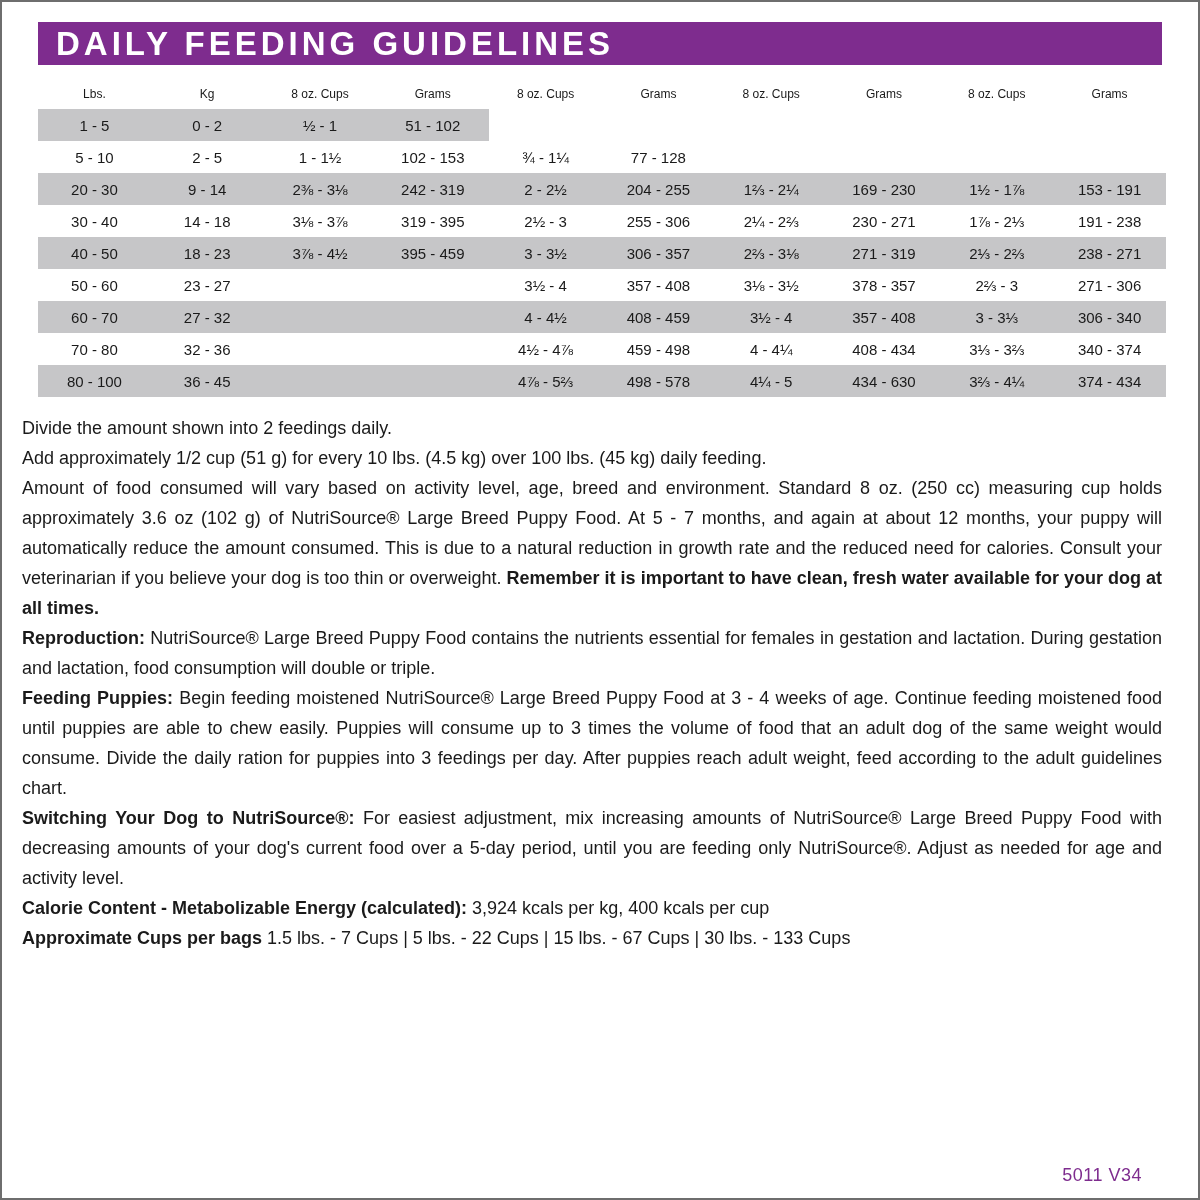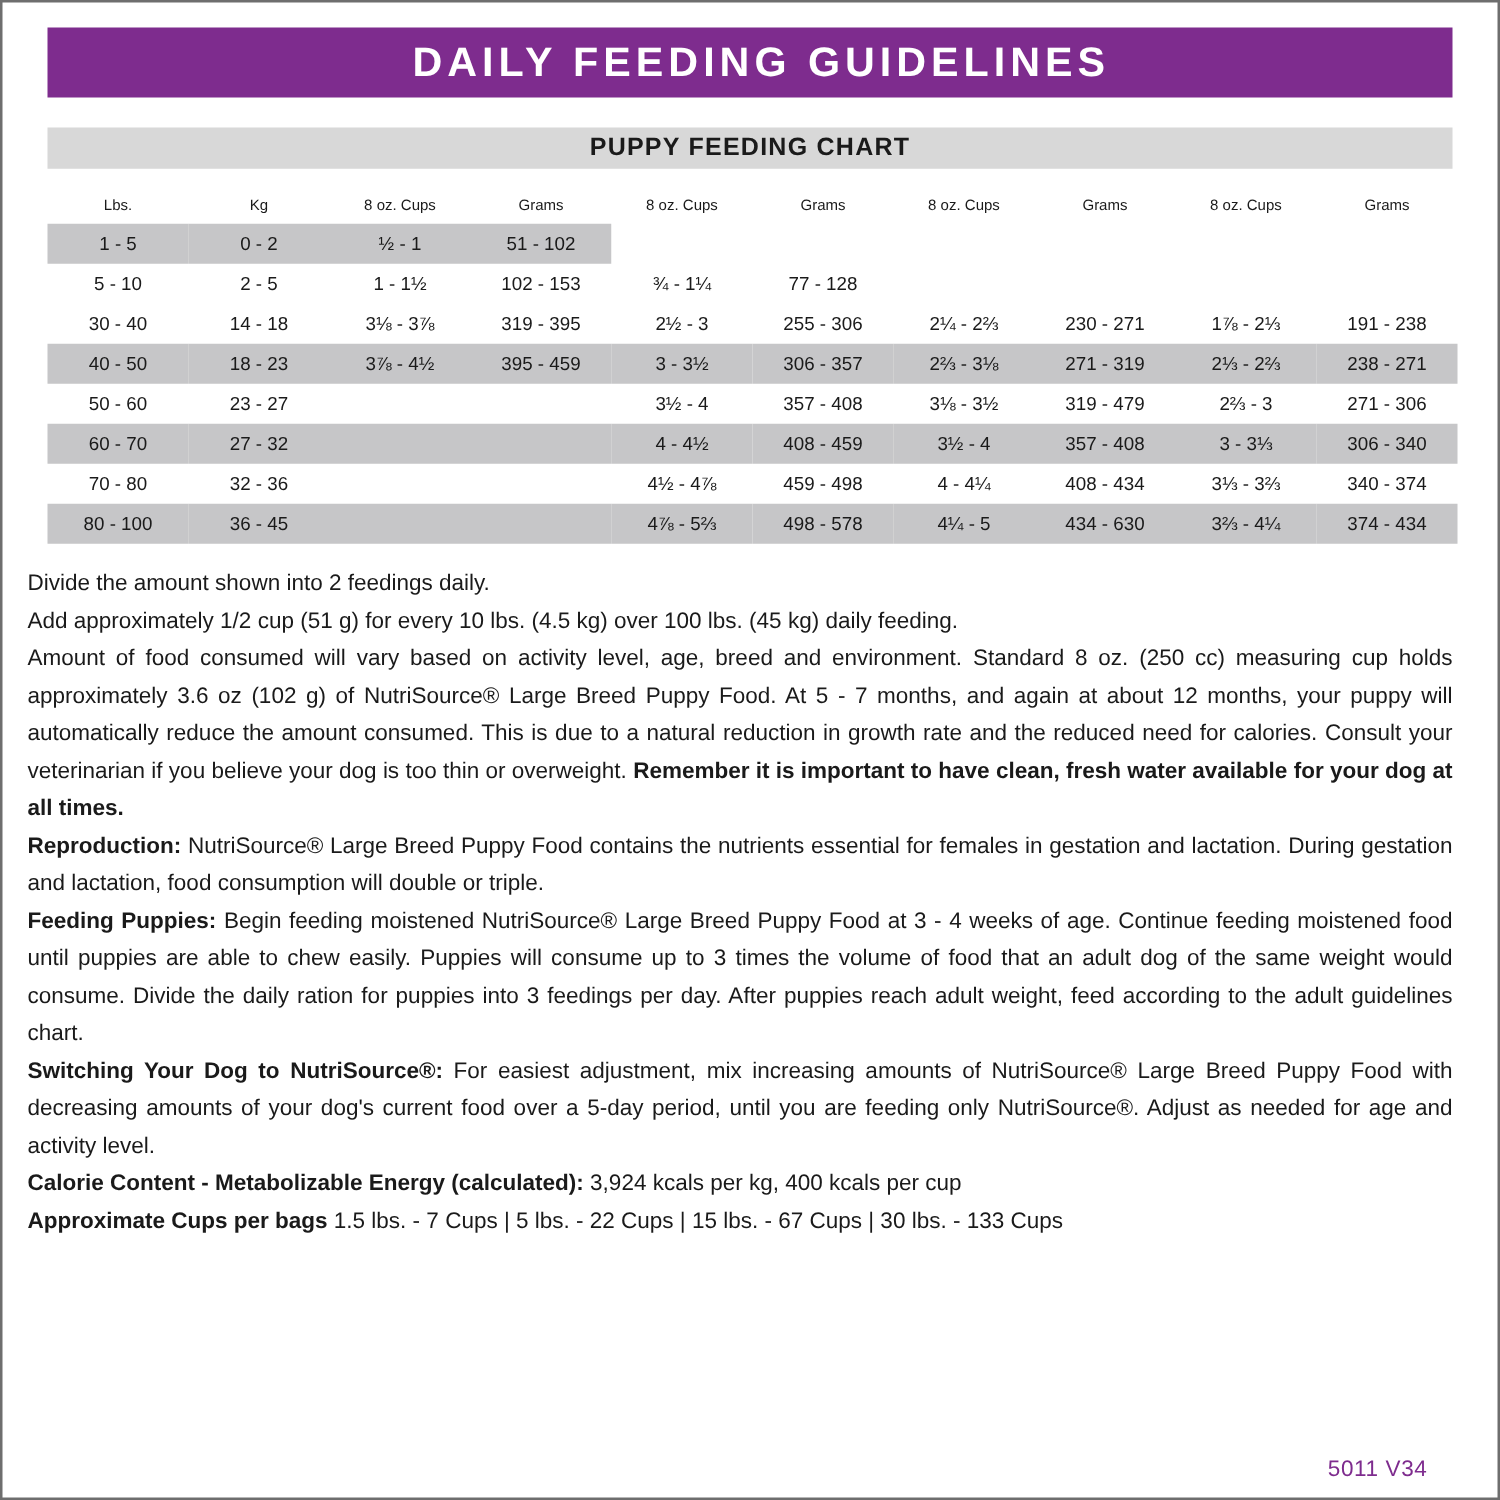--- a/index.html
+++ b/index.html
@@ -8,22 +8,22 @@
     --stripe:#C6C6C8;
     --ink:#1A1A1A;
   }
   html,body{margin:0;padding:0;background:#fff;}
   body{font-family:"Liberation Sans", sans-serif;color:var(--ink);}
   .page{
     position:relative;width:1200px;height:1200px;box-sizing:border-box;
     border:2px solid #6E6E6E;background:#fff;overflow:hidden;
   }
   .header-bar{
-    margin:20px 36px 0 36px;height:56px;background:var(--purple);
-    display:flex;align-items:center;padding-left:18px;box-sizing:border-box;justify-content:center;
+    margin:20px 36px 0 36px;height:43px;background:var(--purple);
+    display:flex;align-items:center;padding-left:18px;box-sizing:border-box;
   }
   .header-title{
     color:#fff;font-weight:bold;font-size:33px;letter-spacing:4px;white-space:nowrap;
   }
   .chart-title-bar{
     margin:24px 36px 0 36px;height:33px;line-height:33px;background:var(--bar-gray);
     text-align:center;font-weight:bold;font-size:20px;letter-spacing:1px;
   }
   table.feed{
     margin:14px 36px 0 36px;width:1128px;border-collapse:collapse;table-layout:fixed;
@@ -52,23 +52,20 @@
 </style>
 </head>
 <body>
 
 <div class="page">
 
   <div class="header-bar">
     <span class="header-title">DAILY FEEDING GUIDELINES</span>
   </div>
 
-  <div class="chart-title-bar">
-    <span>PUPPY FEEDING CHART</span>
-  </div>
 
   <table class="feed">
     <colgroup>
       <col style="width:10%">
         <col style="width:10%">
         <col style="width:10%">
         <col style="width:10%">
       <col style="width:10%">
         <col style="width:10%">
         <col style="width:10%">
@@ -107,20 +104,32 @@
           <td>5 - 10</td>
           <td>2 - 5</td>
           <td>1 - 1½</td>
           <td>102 - 153</td>
           <td>¾ - 1¼</td>
           <td>77 - 128</td>
           <td></td>
           <td></td>
           <td></td>
           <td></td>
+        </tr>
+        <tr>
+          <td class="gray">20 - 30</td>
+          <td class="gray">9 - 14</td>
+          <td class="gray">2⅜ - 3⅛</td>
+          <td class="gray">242 - 319</td>
+          <td class="gray">2 - 2½</td>
+          <td class="gray">204 - 255</td>
+          <td class="gray">1⅔ - 2¼</td>
+          <td class="gray">169 - 230</td>
+          <td class="gray">1½ - 1⅞</td>
+          <td class="gray">153 - 191</td>
         </tr>
         <tr>
           <td>30 - 40</td>
           <td>14 - 18</td>
           <td>3⅛ - 3⅞</td>
           <td>319 - 395</td>
           <td>2½ - 3</td>
           <td>255 - 306</td>
           <td>2¼ - 2⅔</td>
           <td>230 - 271</td>
@@ -140,21 +149,21 @@
           <td class="gray">238 - 271</td>
         </tr>
         <tr>
           <td>50 - 60</td>
           <td>23 - 27</td>
           <td></td>
           <td></td>
           <td>3½ - 4</td>
           <td>357 - 408</td>
           <td>3⅛ - 3½</td>
-          <td>319 - 479</td>
+          <td>378 - 357</td>
           <td>2⅔ - 3</td>
           <td>271 - 306</td>
         </tr>
         <tr>
           <td class="gray">60 - 70</td>
           <td class="gray">27 - 32</td>
           <td class="gray"></td>
           <td class="gray"></td>
           <td class="gray">4 - 4½</td>
           <td class="gray">408 - 459</td>

